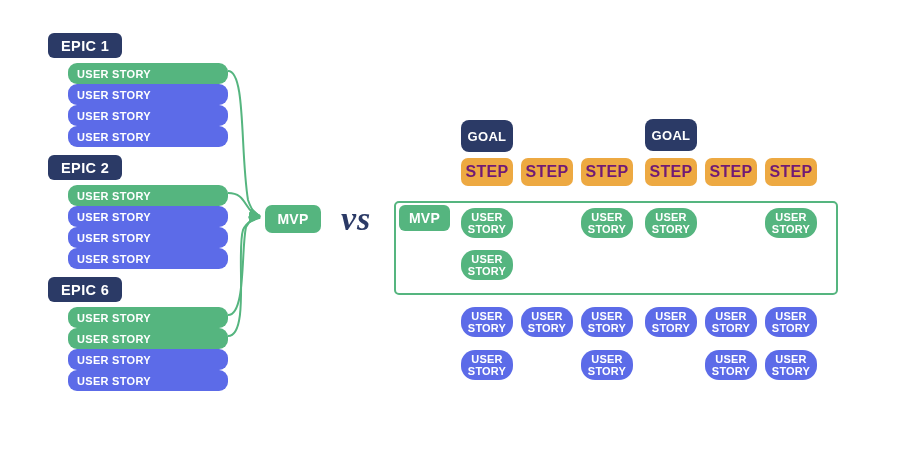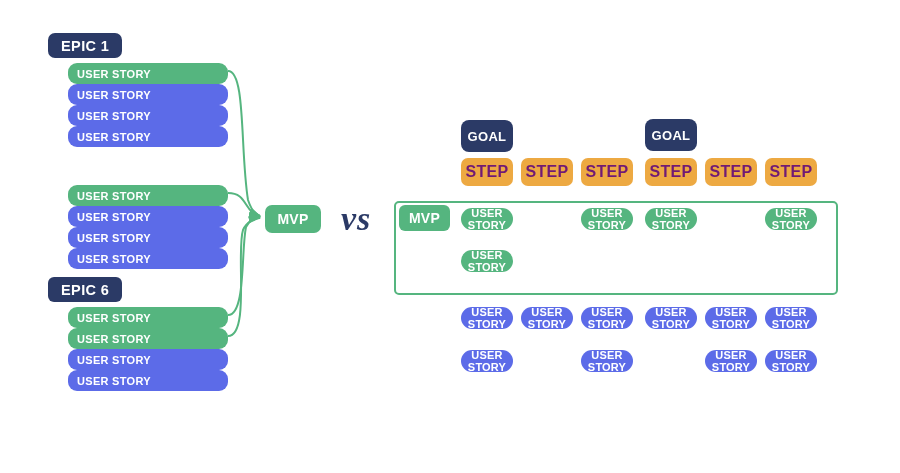--- a/index.html
+++ b/index.html
@@ -103,21 +103,21 @@
     position:absolute;
     background:#55b57f;
     border-radius:6px;
     color:#fff;
     font-size:14px;font-weight:bold;
     letter-spacing:.3px;
     display:flex;align-items:center;justify-content:center;
   }
   .card{
     position:absolute;
-    width:52px;height:22px;
+    width:52px;height:30px;
     border-radius:14px;
     color:#fff;
     font-size:11px;font-weight:bold;
     line-height:12.5px;
     letter-spacing:.2px;
     display:flex;flex-direction:column;
     align-items:center;justify-content:center;
     text-align:center;
   }
   .card.green{background:#55b57f;}
@@ -140,27 +140,28 @@
       <path d="M228,71 C246,71 240,150 248,200 C252,212 256,215 260,216"></path>
 
       <path d="M228,193 C244,193 244,205 252,212 C255,214 257,215 260,216"></path>
 
       <path d="M228,315 C246,315 241,250 246,227 C249,220 256,217 260,217"></path>
 
       <path d="M228,336 C250,336 236,252 243,230 C247,221 256,218 260,218"></path>
     </g>
   </svg>
 
-  <div class="epic-badge" style="left:48px;top:33px;border-radius:7px;">EPIC 1</div>
+  <div class="epic-badge" style="left:48px;top:33px;">EPIC 1</div>
 
   <div class="story-bar green" style="top:63px;">USER STORY</div>
   <div class="story-bar blue" style="top:84px;">USER STORY</div>
   <div class="story-bar blue" style="top:105px;">USER STORY</div>
   <div class="story-bar blue" style="top:126px;">USER STORY</div>
 
+  <div class="epic-badge" style="left:48px;top:155px;">EPIC 2</div>
 
   <div class="story-bar green" style="top:185px;">USER STORY</div>
   <div class="story-bar blue" style="top:206px;">USER STORY</div>
   <div class="story-bar blue" style="top:227px;">USER STORY</div>
   <div class="story-bar blue" style="top:248px;">USER STORY</div>
 
   <div class="epic-badge" style="left:48px;top:277px;">EPIC 6</div>
 
   <div class="story-bar green" style="top:307px;">USER STORY</div>
   <div class="story-bar green" style="top:328px;">USER STORY</div>

